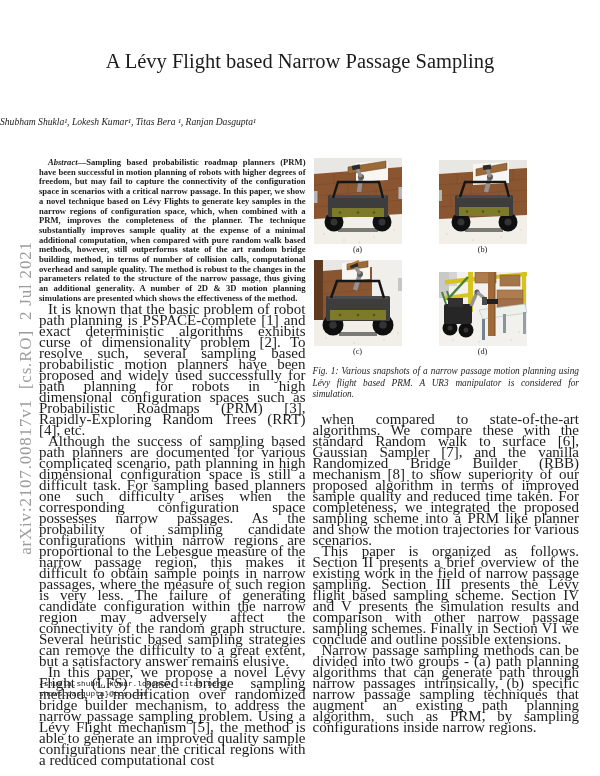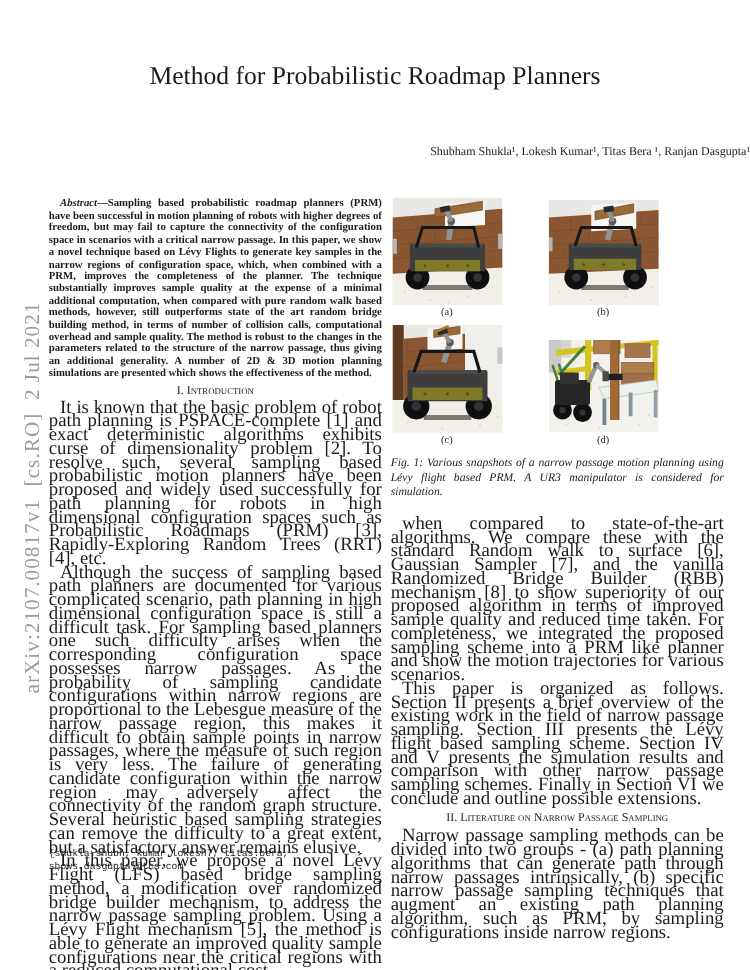--- a/index.html
+++ b/index.html
@@ -10,21 +10,21 @@
     font-family:"Liberation Serif", serif; color:var(--text);
   }
   .watermark {
     position:absolute; top:398px; left:26px;
     transform:translate(-50%,-50%) rotate(-90deg);
     font-size:17px; letter-spacing:0.8px; color:var(--watermark);
     white-space:pre;
   }
   .title-block { position:absolute; top:49px; left:0; width:100%; text-align:center; }
   .title-line { font-size:20.5px; line-height:24.5px; }
-  .authors { position:absolute; top:116px; left:0; width:100%; text-align:right; font-size:9.6px; }
+  .authors { position:absolute; top:116px; left:0; width:100%; text-align:left; font-size:9.6px;font-style:italic; }
   .cols { position:absolute; top:156px; left:39px; width:540px; display:flex; gap:7px; }
   .col { width:266.5px; padding-top:2px; position:relative; }
   p { margin:0; text-indent:9px; text-align:justify; font-size:15px; line-height:11px; hyphens:auto; }
   .abstract { font-weight:bold; font-size:8.6px; line-height:9.7px; }
   .abs-label { font-style:italic; }
   h3 { margin:3px 0 3px; text-align:center; font-weight:normal; font-size:9.6px; font-variant:small-caps; }
   h3.h2gap { margin:4px 0 4px; }
   .fig-grid { display:grid; grid-template-columns:88px 88px; column-gap:37px; row-gap:5px; margin-left:1px; }
   .fig-cell { display:flex; flex-direction:column; justify-content:flex-end; align-items:center; }
   .fig-cell svg { display:block; }
@@ -45,30 +45,29 @@
   .s-arm1{stroke:var(--arm);stroke-width:4.5;fill:none} .s-arm2{stroke:var(--arm);stroke-width:3.5;fill:none}
   .f-joint{fill:var(--armDark)} .f-grip{fill:var(--gripper)}
   .f-dot{fill:#d8d4ca}
 </style>
 </head>
 <body>
 
 <div class="watermark">arXiv:2107.00817v1  [cs.RO]  2 Jul 2021</div>
 
 <div class="title-block">
-  <div class="title-line">Method for Probabilistic Roadmap Planners</div>
+  <div class="title-line">A Lévy Flight based Narrow Passage Sampling</div>
 </div>
 
 <div class="authors">Shubham Shukla¹, Lokesh Kumar¹, Titas Bera ¹, Ranjan Dasgupta¹</div>
 
 <div class="cols">
 
   <div class="col">
     <p class="abstract"><span class="abs-label">Abstract</span><span>—Sampling based probabilistic roadmap planners (PRM) have been successful in motion planning of robots with higher degrees of freedom, but may fail to capture the connectivity of the configuration space in scenarios with a critical narrow passage. In this paper, we show a novel technique based on Lévy Flights to generate key samples in the narrow regions of configuration space, which, when combined with a PRM, improves the completeness of the planner. The technique substantially improves sample quality at the expense of a minimal additional computation, when compared with pure random walk based methods, however, still outperforms state of the art random bridge building method, in terms of number of collision calls, computational overhead and sample quality. The method is robust to the changes in the parameters related to the structure of the narrow passage, thus giving an additional generality. A number of 2D &amp; 3D motion planning simulations are presented which shows the effectiveness of the method.</span></p>
-    <h3>I. Introduction</h3>
     <p>It is known that the basic problem of robot path planning is PSPACE-complete [1] and exact deterministic algorithms exhibits curse of dimensionality problem [2]. To resolve such, several sampling based probabilistic motion planners have been proposed and widely used successfully for path planning for robots in high dimensional configuration spaces such as Probabilistic Roadmaps (PRM) [3], Rapidly-Exploring Random Trees (RRT) [4], etc.</p>
     <p>Although the success of sampling based path planners are documented for various complicated scenario, path planning in high dimensional configuration space is still a difficult task. For sampling based planners one such difficulty arises when the corresponding configuration space possesses narrow passages. As the probability of sampling candidate configurations within narrow regions are proportional to the Lebesgue measure of the narrow passage region, this makes it difficult to obtain sample points in narrow passages, where the measure of such region is very less. The failure of generating candidate configuration within the narrow region may adversely affect the connectivity of the random graph structure. Several heuristic based sampling strategies can remove the difficulty to a great extent, but a satisfactory answer remains elusive.</p>
     <p>In this paper, we propose a novel Lévy Flight (LFS) based bridge sampling method, a modification over randomized bridge builder mechanism, to address the narrow passage sampling problem. Using a Lévy Flight mechanism [5], the method is able to generate an improved quality sample configurations near the critical regions with a reduced computational cost</p>
 
     <div class="footnote">
       <div class="mono">{shukla.shubh, kumar.lokesh7, titas.bera,</div>
       <div class="mono">shows.dasgupta}@tcs.com</div>
     </div>
   </div>
 
@@ -229,16 +228,15 @@
         </svg>
         <div class="fig-label">(d)</div>
       </div>
     </div>
 
     <p class="fig-caption">Fig. 1: Various snapshots of a narrow passage motion planning using Lévy flight based PRM. A UR3 manipulator is considered for simulation.</p>
 
     <p class="after-fig">when compared to state-of-the-art algorithms. We compare these with the standard Random walk to surface [6], Gaussian Sampler [7], and the vanilla Randomized Bridge Builder (RBB) mechanism [8] to show superiority of our proposed algorithm in terms of improved sample quality and reduced time taken. For completeness, we integrated the proposed sampling scheme into a PRM like planner and show the motion trajectories for various scenarios.</p>
     <p>This paper is organized as follows. Section II presents a brief overview of the existing work in the field of narrow passage sampling. Section III presents the Lévy flight based sampling scheme. Section IV and V presents the simulation results and comparison with other narrow passage sampling schemes. Finally in Section VI we conclude and outline possible extensions.</p>
 
-    <h3 class="h2gap">II. Literature on Narrow Passage Sampling</h3>
     <p>Narrow passage sampling methods can be divided into two groups - (a) path planning algorithms that can generate path through narrow passages intrinsically, (b) specific narrow passage sampling techniques that augment an existing path planning algorithm, such as PRM, by sampling configurations inside narrow regions.</p>
   </div>
 </div>
 
 </body></html>

